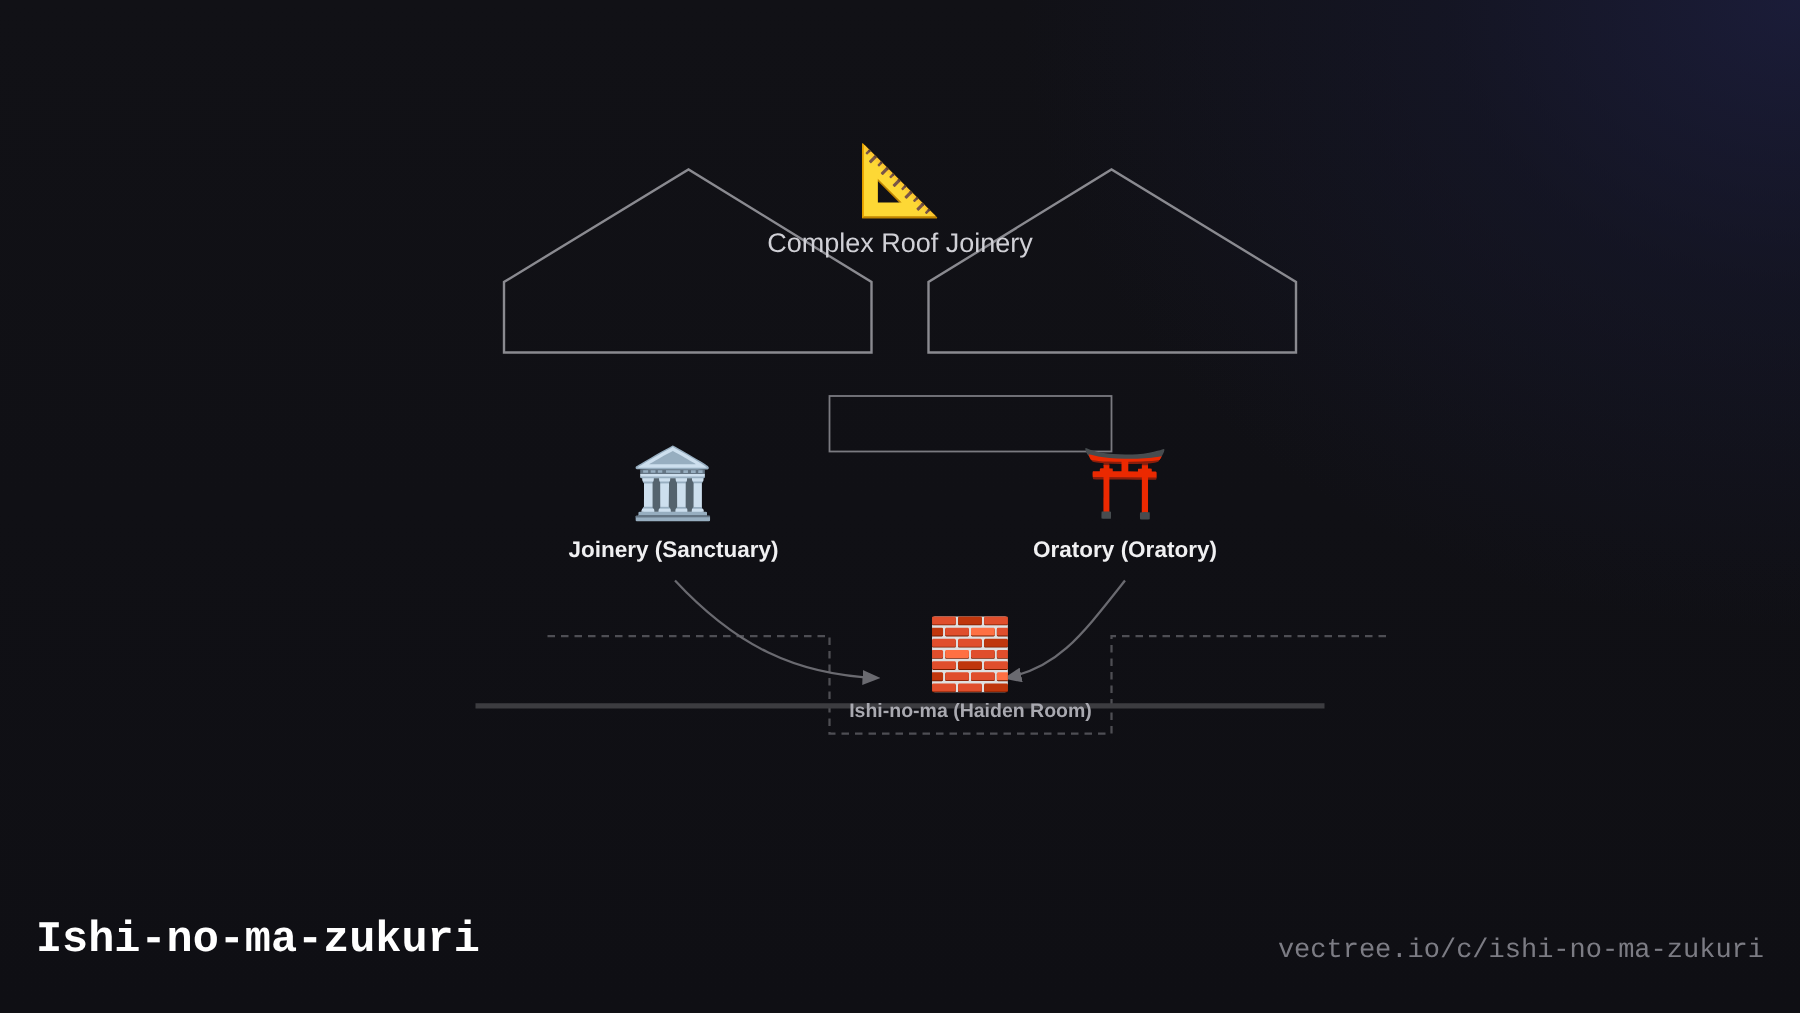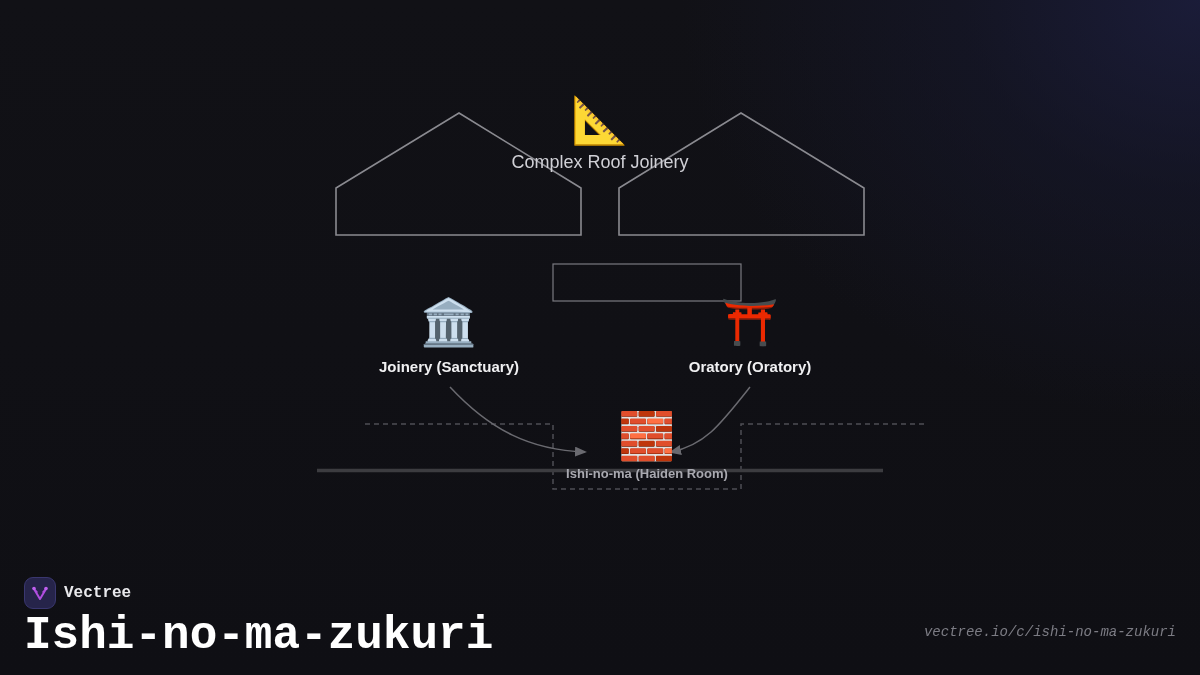--- a/index.html
+++ b/index.html
@@ -79,32 +79,31 @@
       font-weight: bold;
       font-size: 16px;
       color: #e8e8ec;
     }
     .title {
       position: absolute;
       left: 24px;
       top: 610px;
       font-family: "Liberation Mono", monospace;
       font-weight: bold;
-      font-size: 46px;
+      font-size: 29px;
       color: #ffffff;
       letter-spacing: 0px;
     }
     .url {
       position: absolute;
       right: 24px;
       top: 624px;
       font-family: "Liberation Mono", monospace;
-      font-size: 14px;
+      font-size: 18px;
       color: #7c7c84;
-      font-style: italic;
     }
   </style>
 </head>
 <body>
 
 <div class="canvas">
 
   <svg class="diagram" viewBox="0 0 1200 675">
     <defs>
       <marker id="arrowhead" markerWidth="12" markerHeight="10" refX="10" refY="5" orient="auto" markerUnits="userSpaceOnUse">
@@ -139,29 +138,18 @@
   <div class="node" style="left:750px; top:296px;">
     <span class="emoji">⛩️</span>
     <span class="label">Oratory (Oratory)</span>
   </div>
 
   <div class="node stone" style="left:647px; top:410px;">
     <span class="emoji">🧱</span>
     <span class="label">Ishi-no-ma (Haiden Room)</span>
   </div>
 
-  <div class="brand">
-    <div class="brand-logo">
-      <svg width="18" height="16" viewBox="0 0 18 16">
-        <path d="M3,4 L9,14 L15,4" fill="none" stroke="#b04ee0" stroke-width="2" stroke-linecap="round" stroke-linejoin="round"></path>
-        <path d="M3,4 L6,7 M15,4 L12,7" fill="none" stroke="#b04ee0" stroke-width="1.6" stroke-linecap="round"></path>
-        <circle cx="3" cy="3.5" r="1.8" fill="#c060f0"></circle>
-        <circle cx="15" cy="3.5" r="1.8" fill="#c060f0"></circle>
-      </svg>
-    </div>
-    <span class="brand-name">Vectree</span>
-  </div>
 
   <div class="title">Ishi-no-ma-zukuri</div>
 
   <div class="url">vectree.io/c/ishi-no-ma-zukuri</div>
 
 </div>
 
 </body></html>

